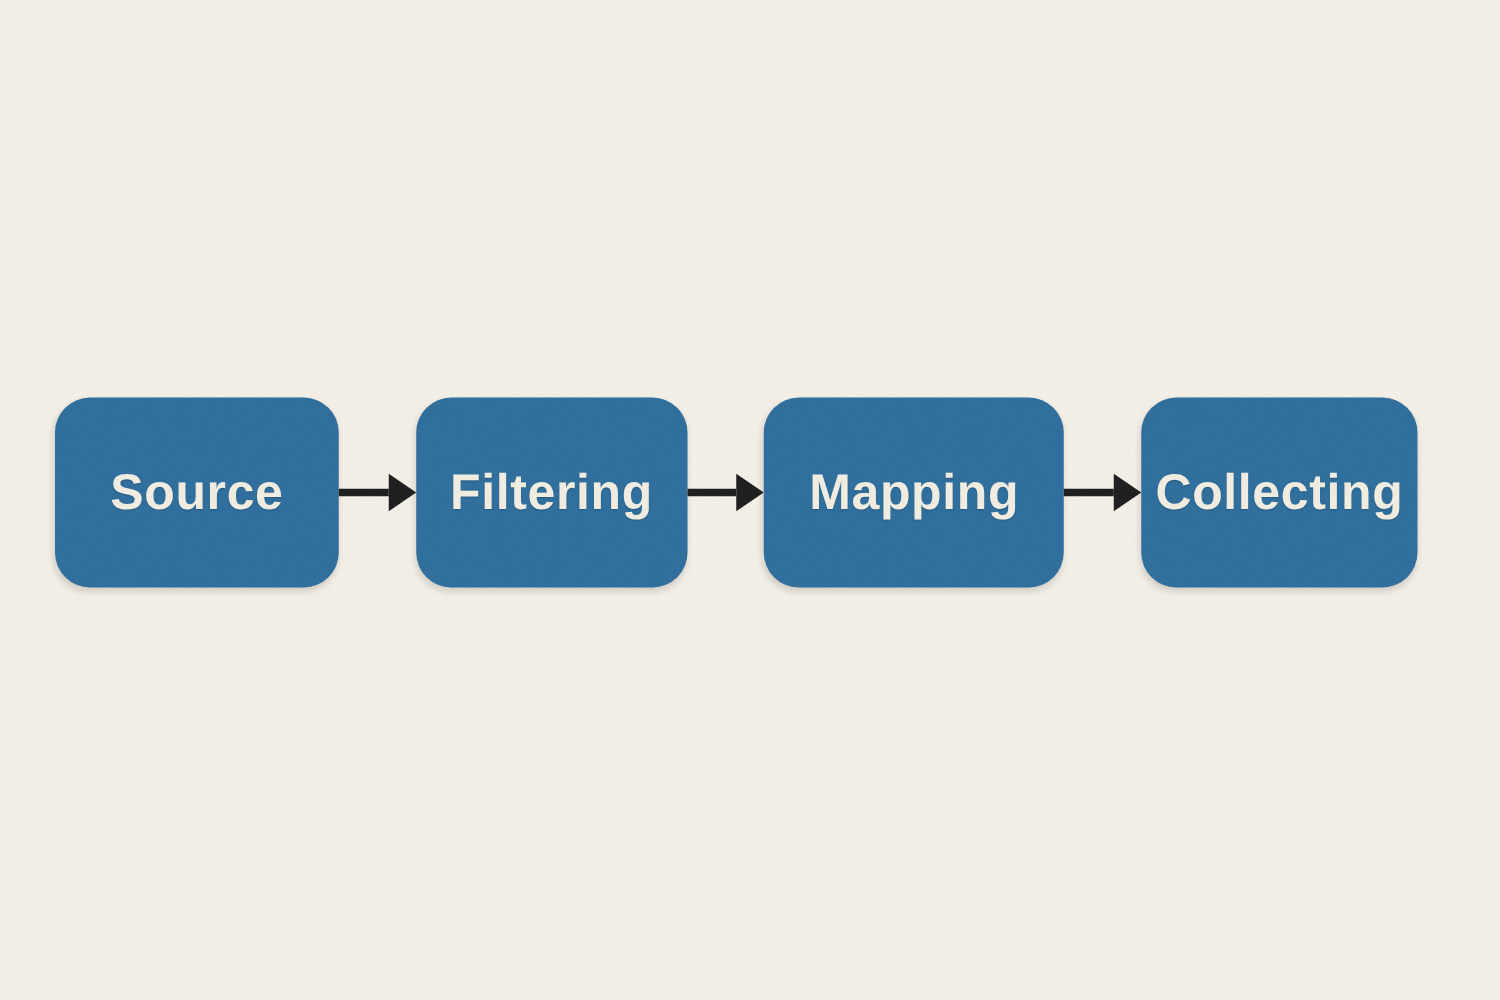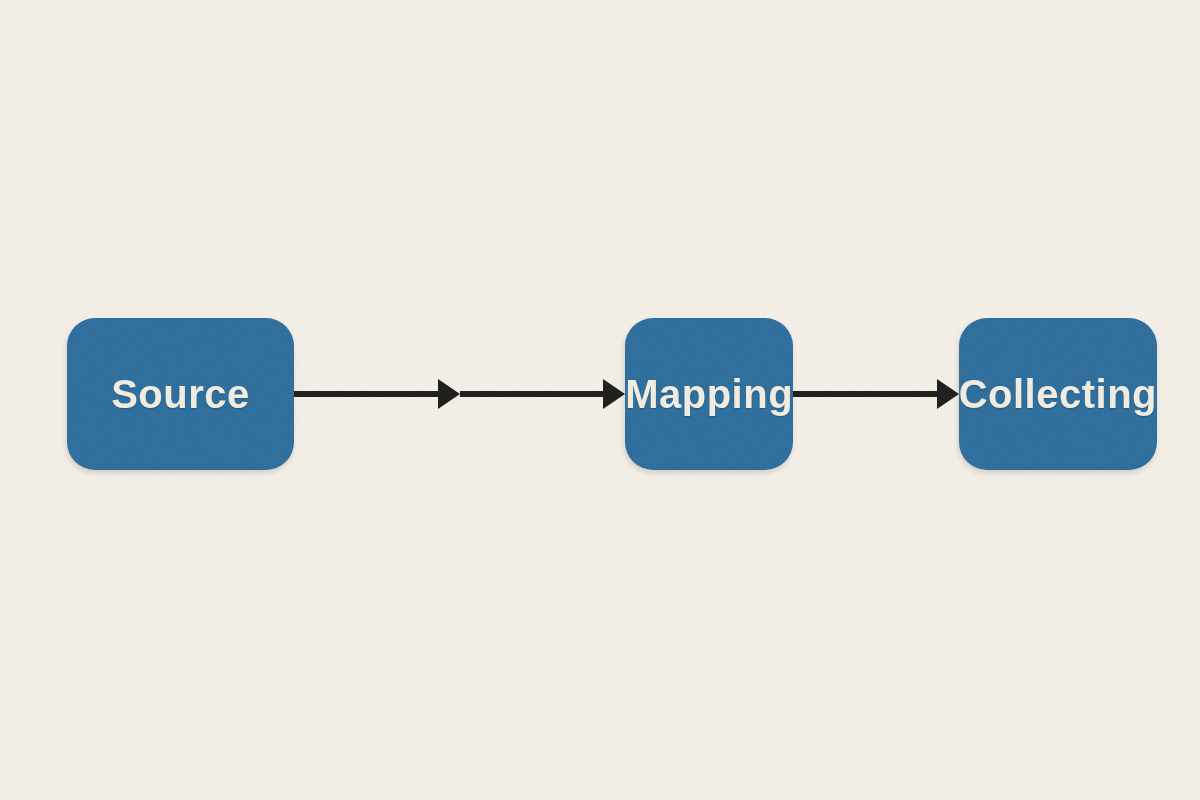--- a/index.html
+++ b/index.html
@@ -21,21 +21,21 @@
     position: absolute;
     inset: 0;
     width: 1200px;
     height: 800px;
     pointer-events: none;
     z-index: 10;
   }
 
   .flow-row {
     position: absolute;
-    left: 67px;
+    left: 44px;
     top: 318px;
     width: 1090px;
     height: 152px;
     display: flex;
     align-items: stretch;
     z-index: 1;
   }
 
   .node {
     background: var(--box-color);
@@ -82,20 +82,23 @@
 
   <div class="node">
     <span>Source</span>
   </div>
 
   <div class="arrow">
     <div class="shaft"></div>
     <div class="head"></div>
   </div>
 
+  <div class="node">
+    <span>Filtering</span>
+  </div>
 
   <div class="arrow">
     <div class="shaft"></div>
     <div class="head"></div>
   </div>
 
   <div class="node">
     <span>Mapping</span>
   </div>
 

